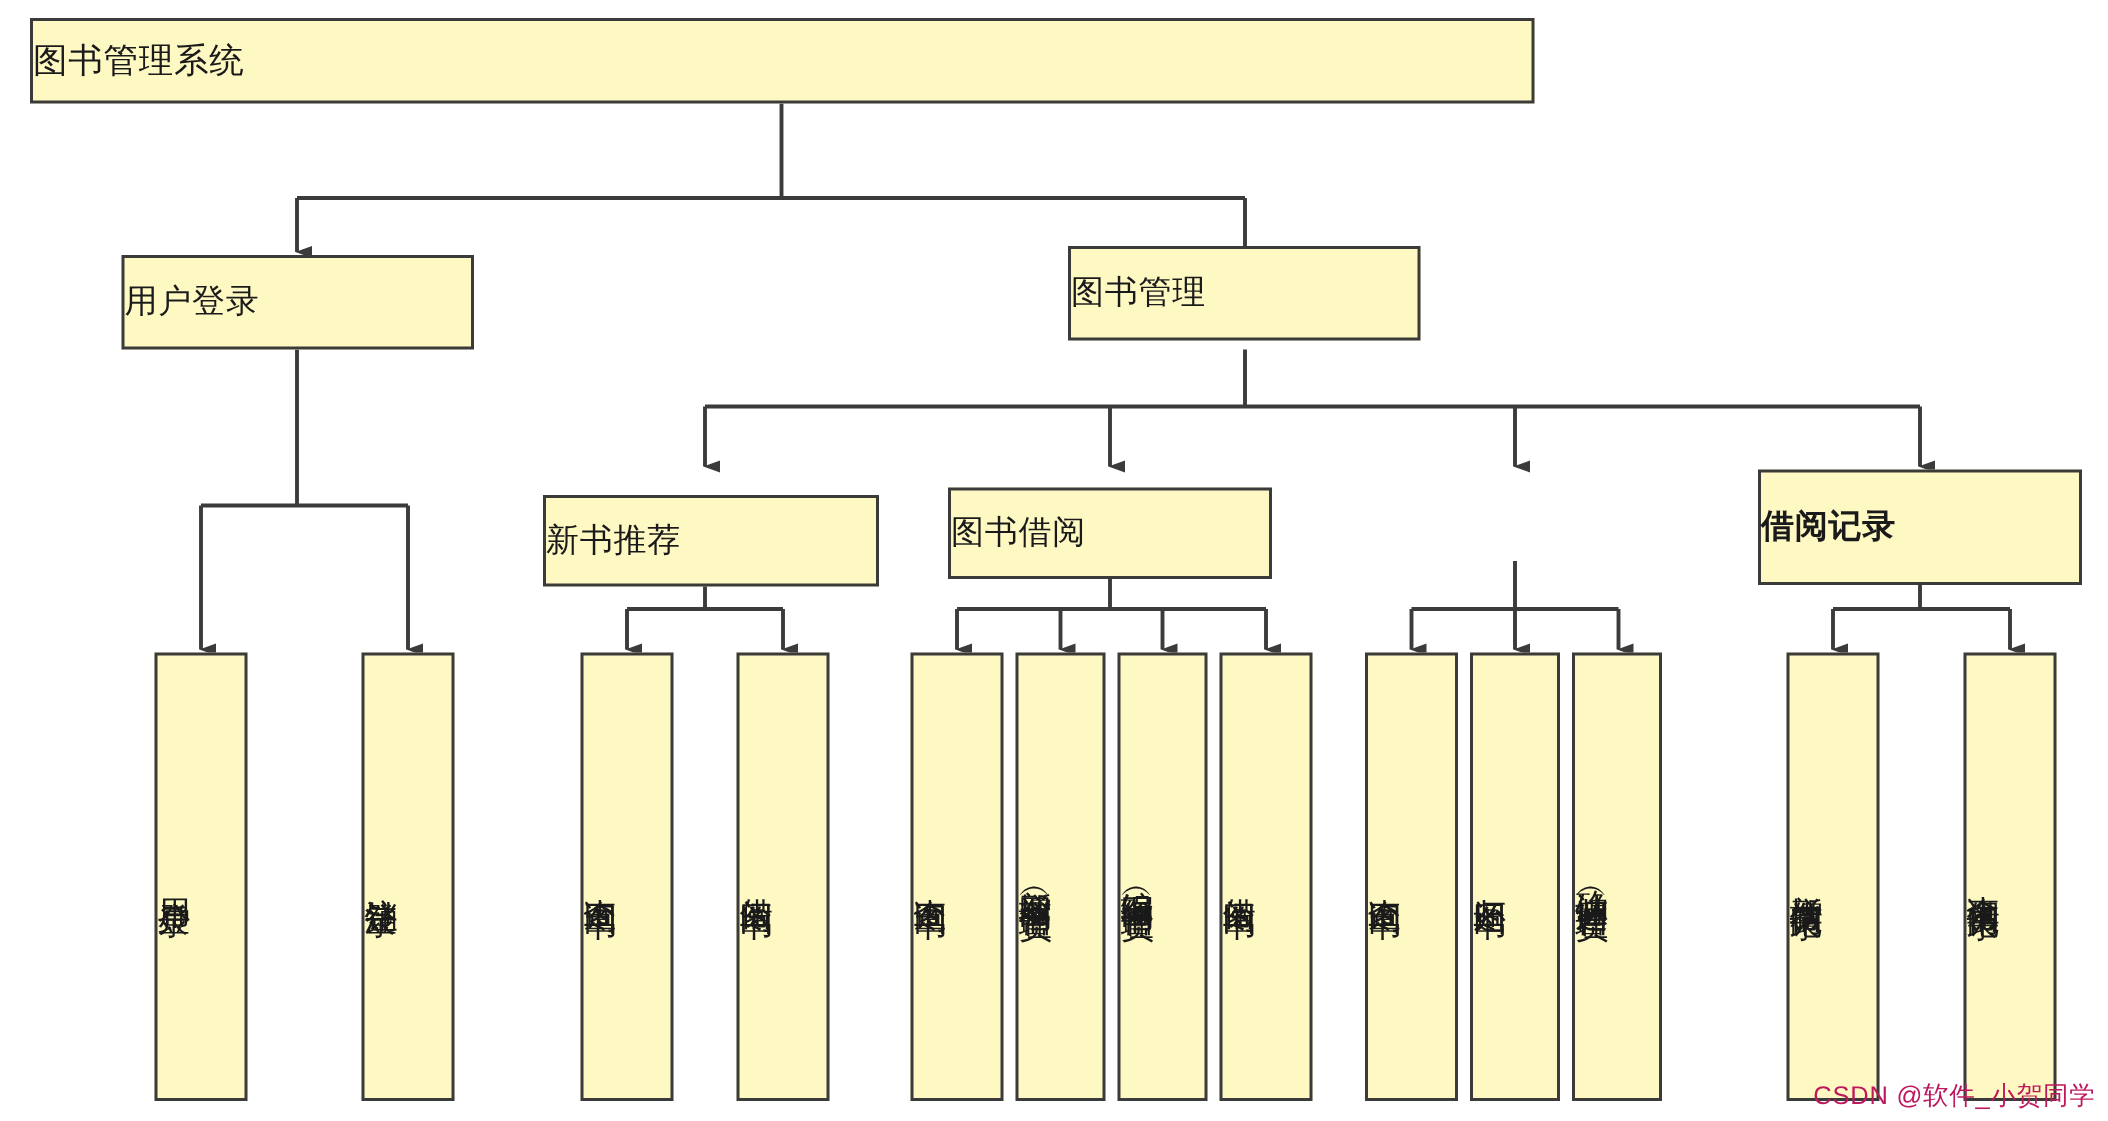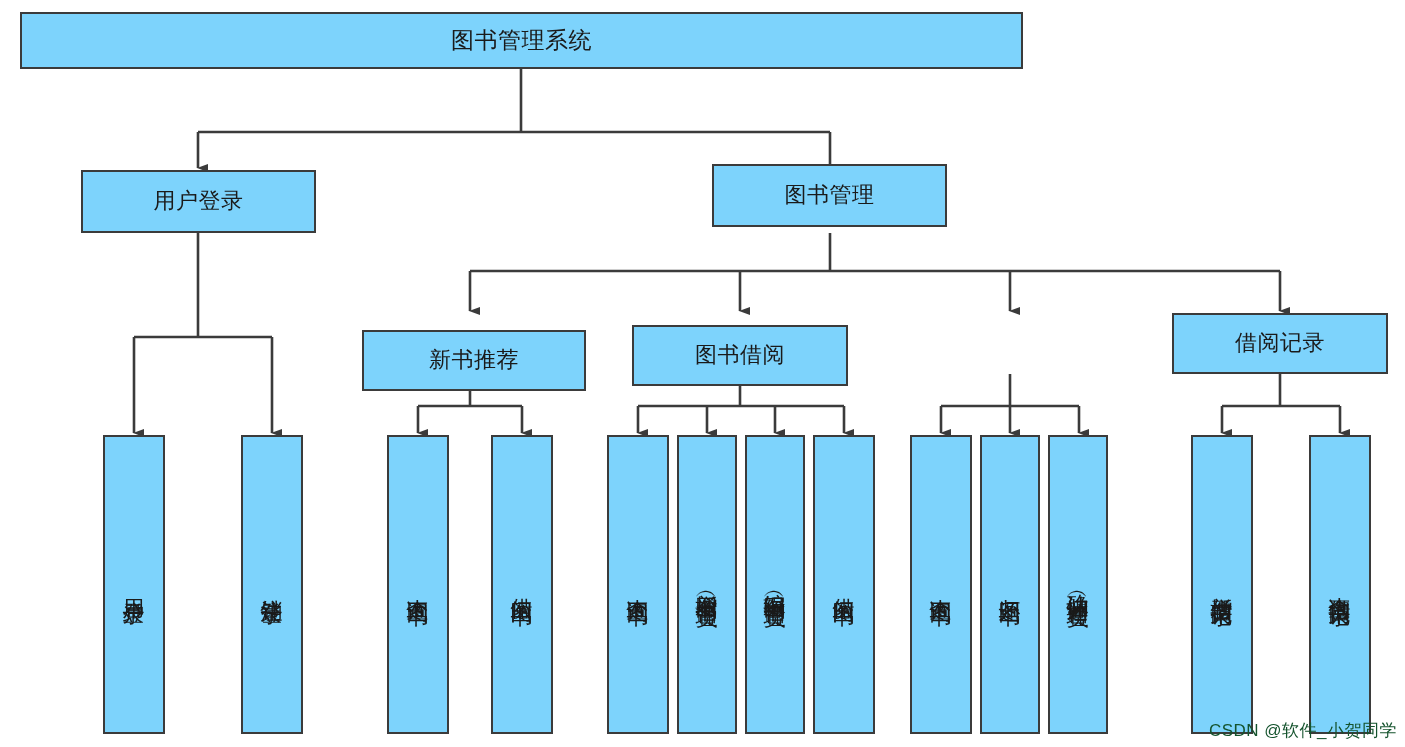--- a/index.html
+++ b/index.html
@@ -20,25 +20,24 @@
   #wires {
     position: absolute;
     left: 0; top: 0;
     width: 1405px;
     height: 747px;
     pointer-events: none;
   }
   .node {
     position: absolute;
     box-sizing: border-box;
-    background: #7dd3fc;
+    background: #fef9c3;
     border: 2px solid #3b3b3b;
     display: flex;
     align-items: center;
-    justify-content: center;
     color: #1a1a1a;
   }
   .node-label {
     line-height: 1.12;
     text-align: center;
     white-space: pre;
   }
   .node.horiz .node-label {
     writing-mode: horizontal-tb;
     font-size: 22px;
@@ -53,21 +52,21 @@
     font-size: 22px;
     letter-spacing: 2px;
     line-height: 1.05;
   }
   #root-node .node-label { font-size: 23px; }
   #watermark {
     position: absolute;
     right: 8px;
     bottom: 5px;
     font-size: 17px;
-    color: #14532d;
+    color: #be185d;
     letter-spacing: 0.5px;
     white-space: nowrap;
     user-select: none;
   }
 </style>
 </head>
 <body>
 
 <div id="canvas">
 
@@ -133,21 +132,21 @@
   <div class="node horiz" style="left:712px; top:164px; width:235px; height:63px;">
     <span class="node-label">图书管理</span>
   </div>
 
   <div class="node horiz" style="left:362px; top:330px; width:224px; height:61px;">
     <span class="node-label">新书推荐</span>
   </div>
   <div class="node horiz" style="left:632px; top:313px; width:216px; height:61px;margin-top:12px;">
     <span class="node-label">图书借阅</span>
   </div>
-  <div class="node horiz" style="left:1172px; top:313px; width:216px; height:61px;">
+  <div class="node horiz" style="left:1172px; top:313px; width:216px; height:77px;font-weight:bold;">
     <span class="node-label">借阅记录</span>
   </div>
 
   <div class="node vert" style="left:103px; top:435px; width:62px; height:299px;">
     <span class="node-label">用户登录</span>
   </div>
   <div class="node vert" style="left:241px; top:435px; width:62px; height:299px;">
     <span class="node-label">注销登录</span>
   </div>
 

